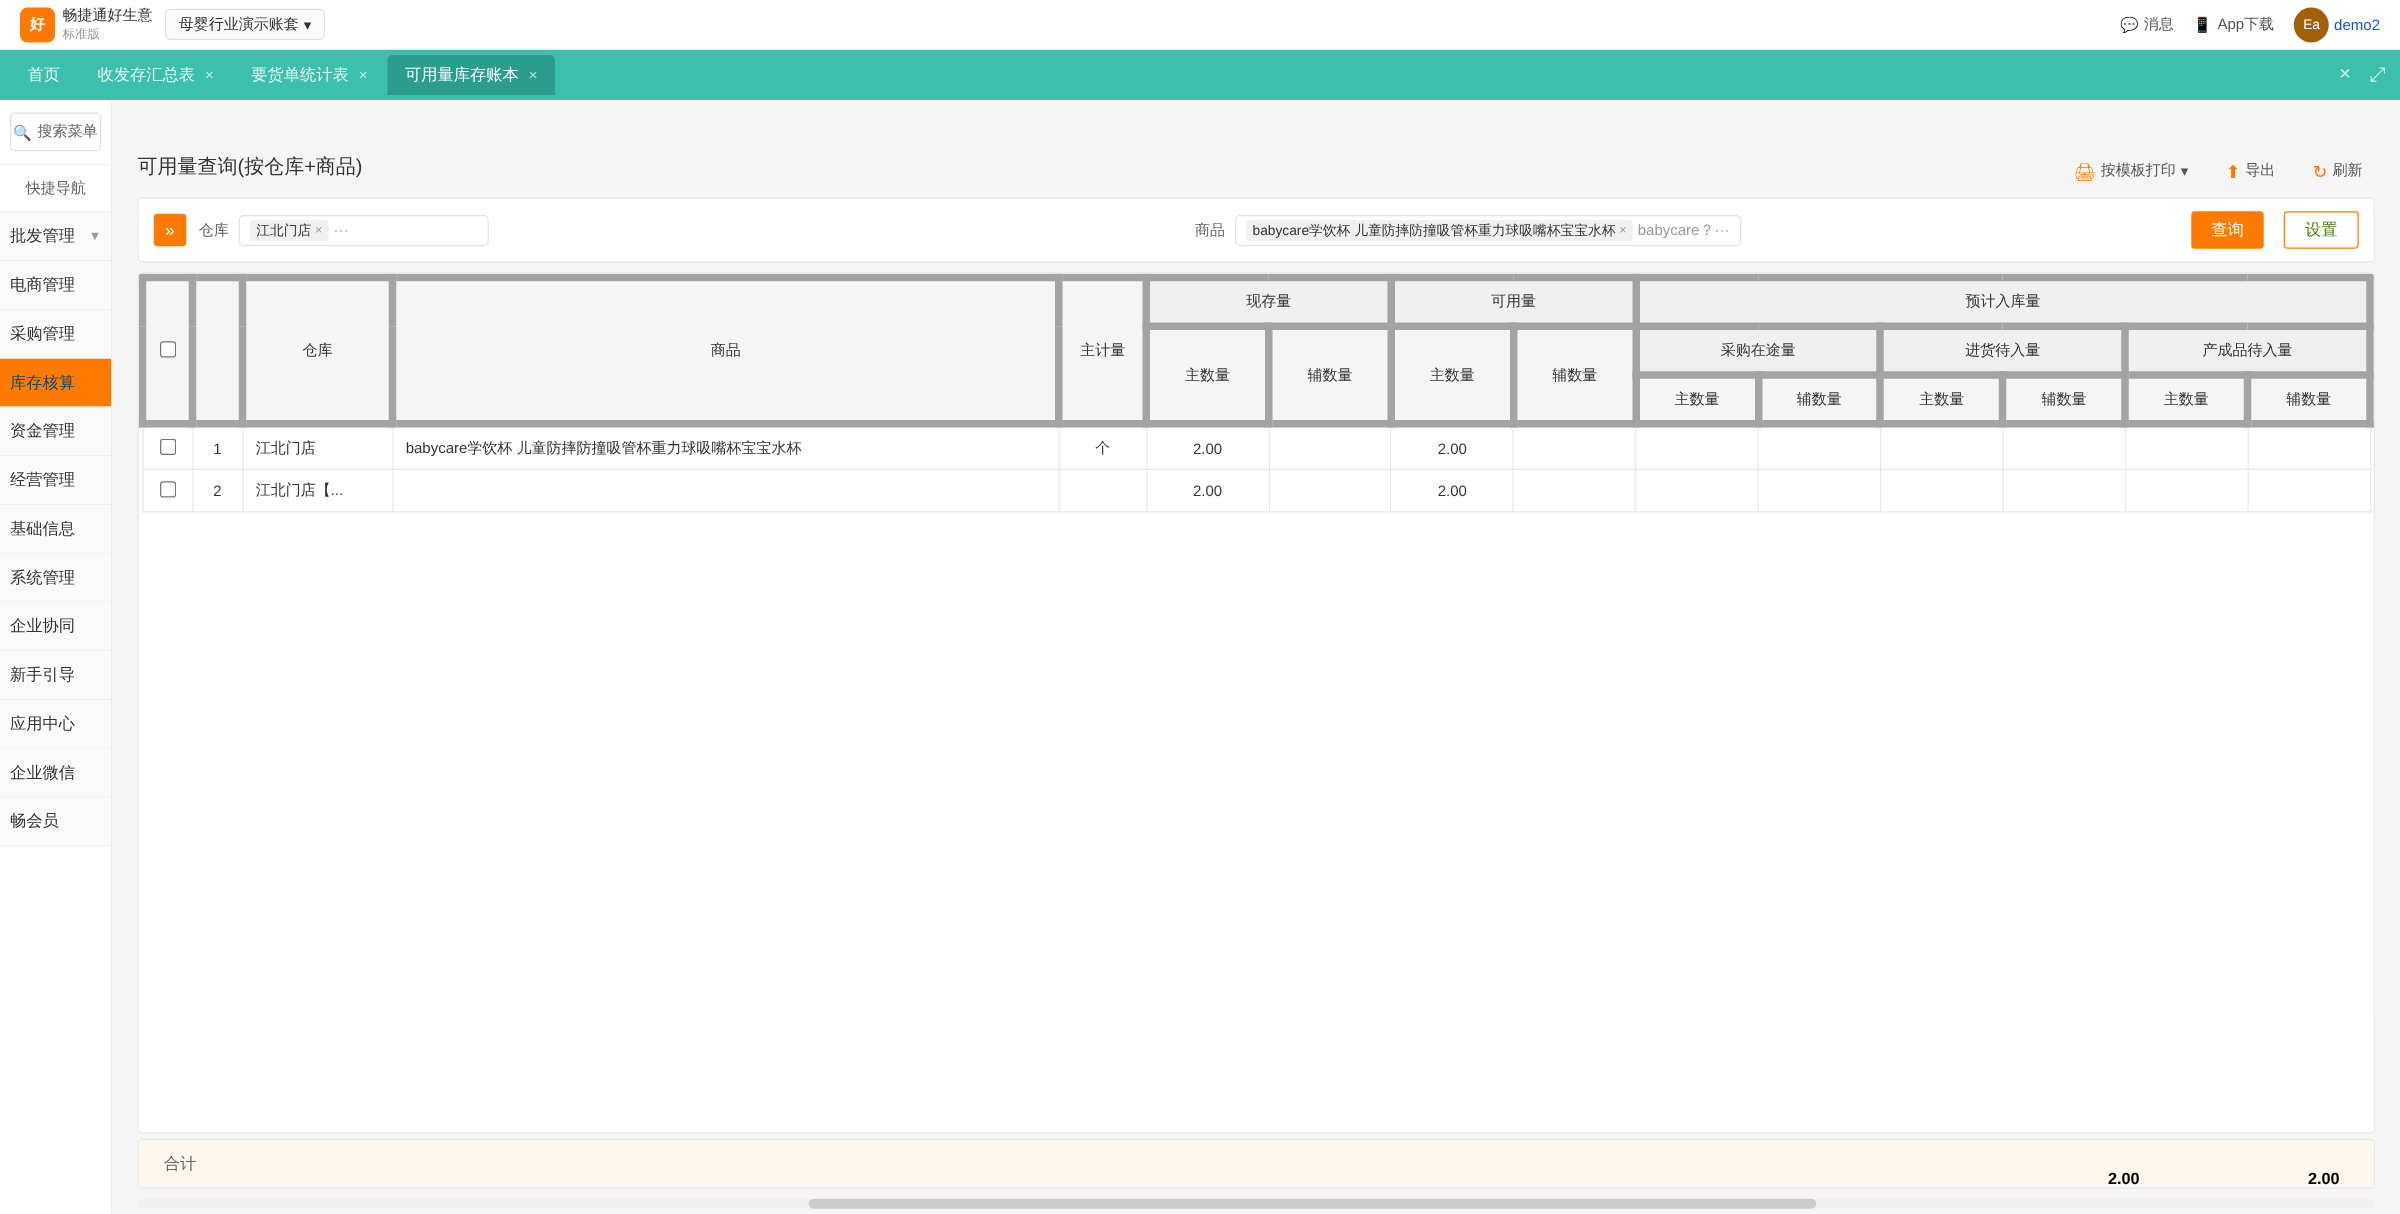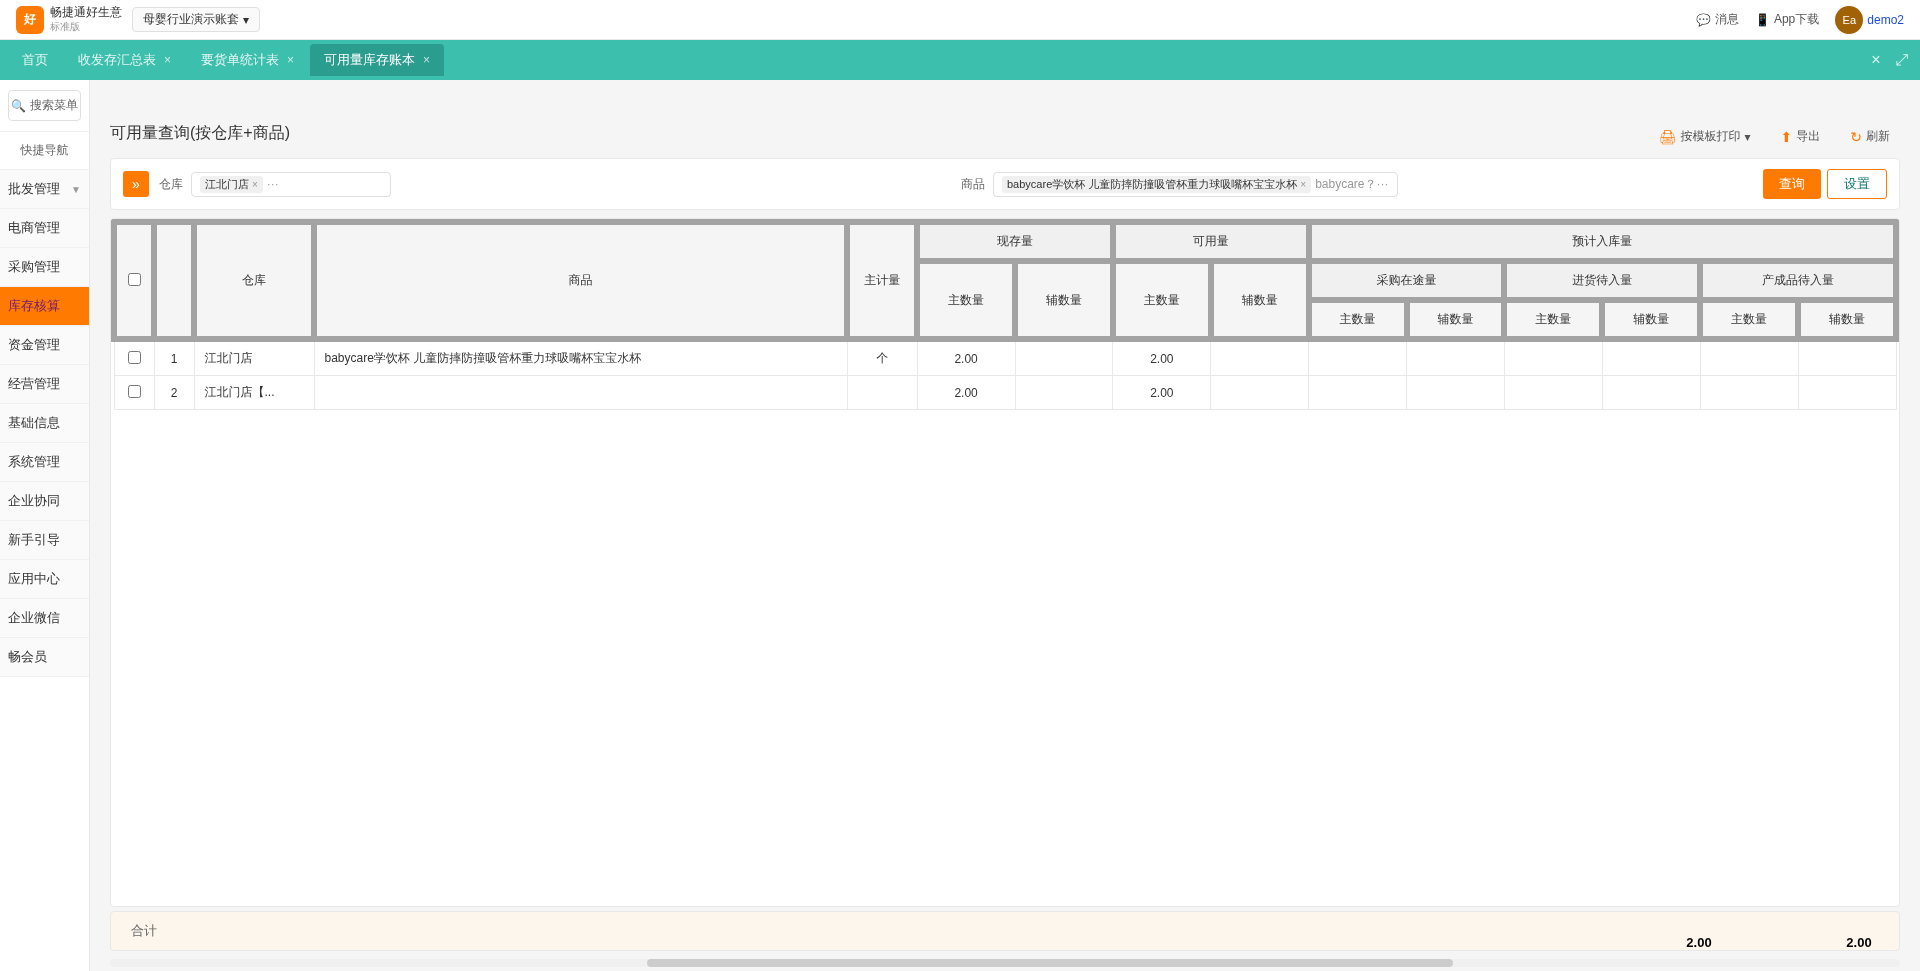--- a/index.html
+++ b/index.html
@@ -208,34 +208,34 @@
       align-items: center;
       gap: 3px;
       background: #f0f0f0;
       border-radius: 3px;
       padding: 1px 5px;
       font-size: 11px;
       color: #333;
     }
     .filter-tag-close { cursor: pointer; color: #999; font-size: 10px; }
     .filter-more { color: #999; font-size: 12px; cursor: pointer; }
-    .filter-btn-group { display: flex; gap: 6px; }
+    .filter-btn-group { display: flex; gap: 16px; }
     .btn-query {
       padding: 5px 16px;
       background: #ff7a00;
       color: white;
       border: none;
       border-radius: 3px;
       font-size: 13px;
       cursor: pointer;
     }
     .btn-setting {
       padding: 5px 16px;
       background: white;
-      color: #0f766e;
+      color: #4d7c0f;
       border: 1px solid #ff7a00;
       border-radius: 3px;
       font-size: 13px;
       cursor: pointer;
     }
 
     
     .table-container {
       flex: 1;
       overflow: auto;
@@ -384,21 +384,21 @@
       <div class="sidebar-group-header">
         <span>电商管理</span>
       </div>
     </div>
     <div class="sidebar-group">
       <div class="sidebar-group-header">
         <span>采购管理</span>
       </div>
     </div>
     <div class="sidebar-group">
-      <div class="sidebar-group-header" style="background:#ff7a00; color:#701a75;">
+      <div class="sidebar-group-header" style="background:#ff7a00; color:#0c4a6e;">
         <span>库存核算</span>
       </div>
     </div>
     <div class="sidebar-group">
       <div class="sidebar-group-header">
         <span>资金管理</span>
       </div>
     </div>
     <div class="sidebar-group">
       <div class="sidebar-group-header">

